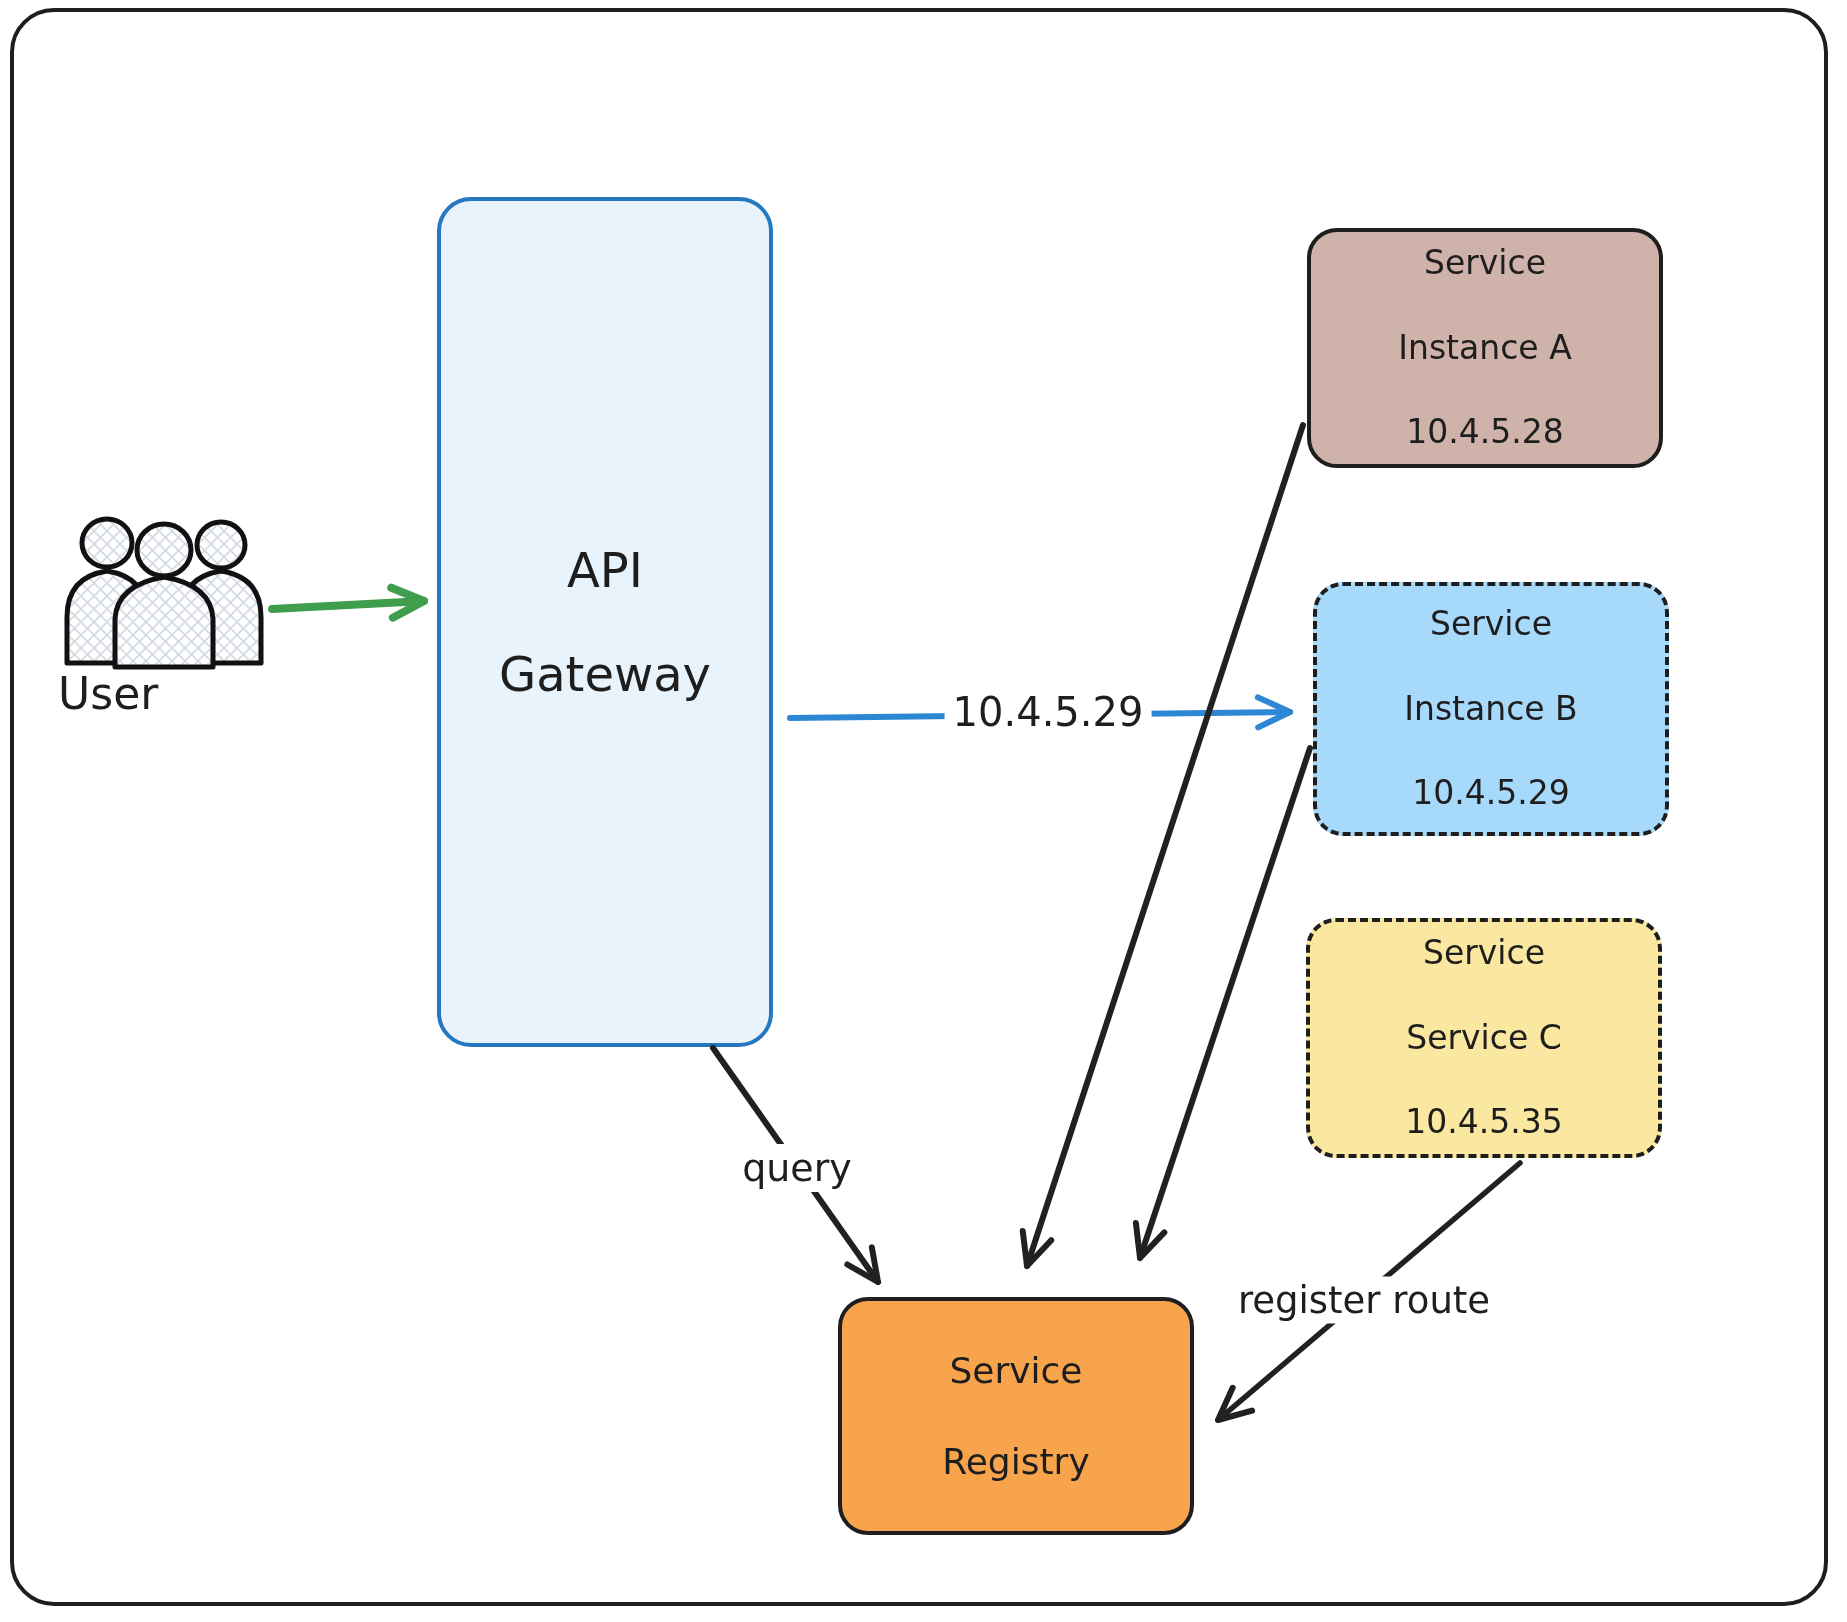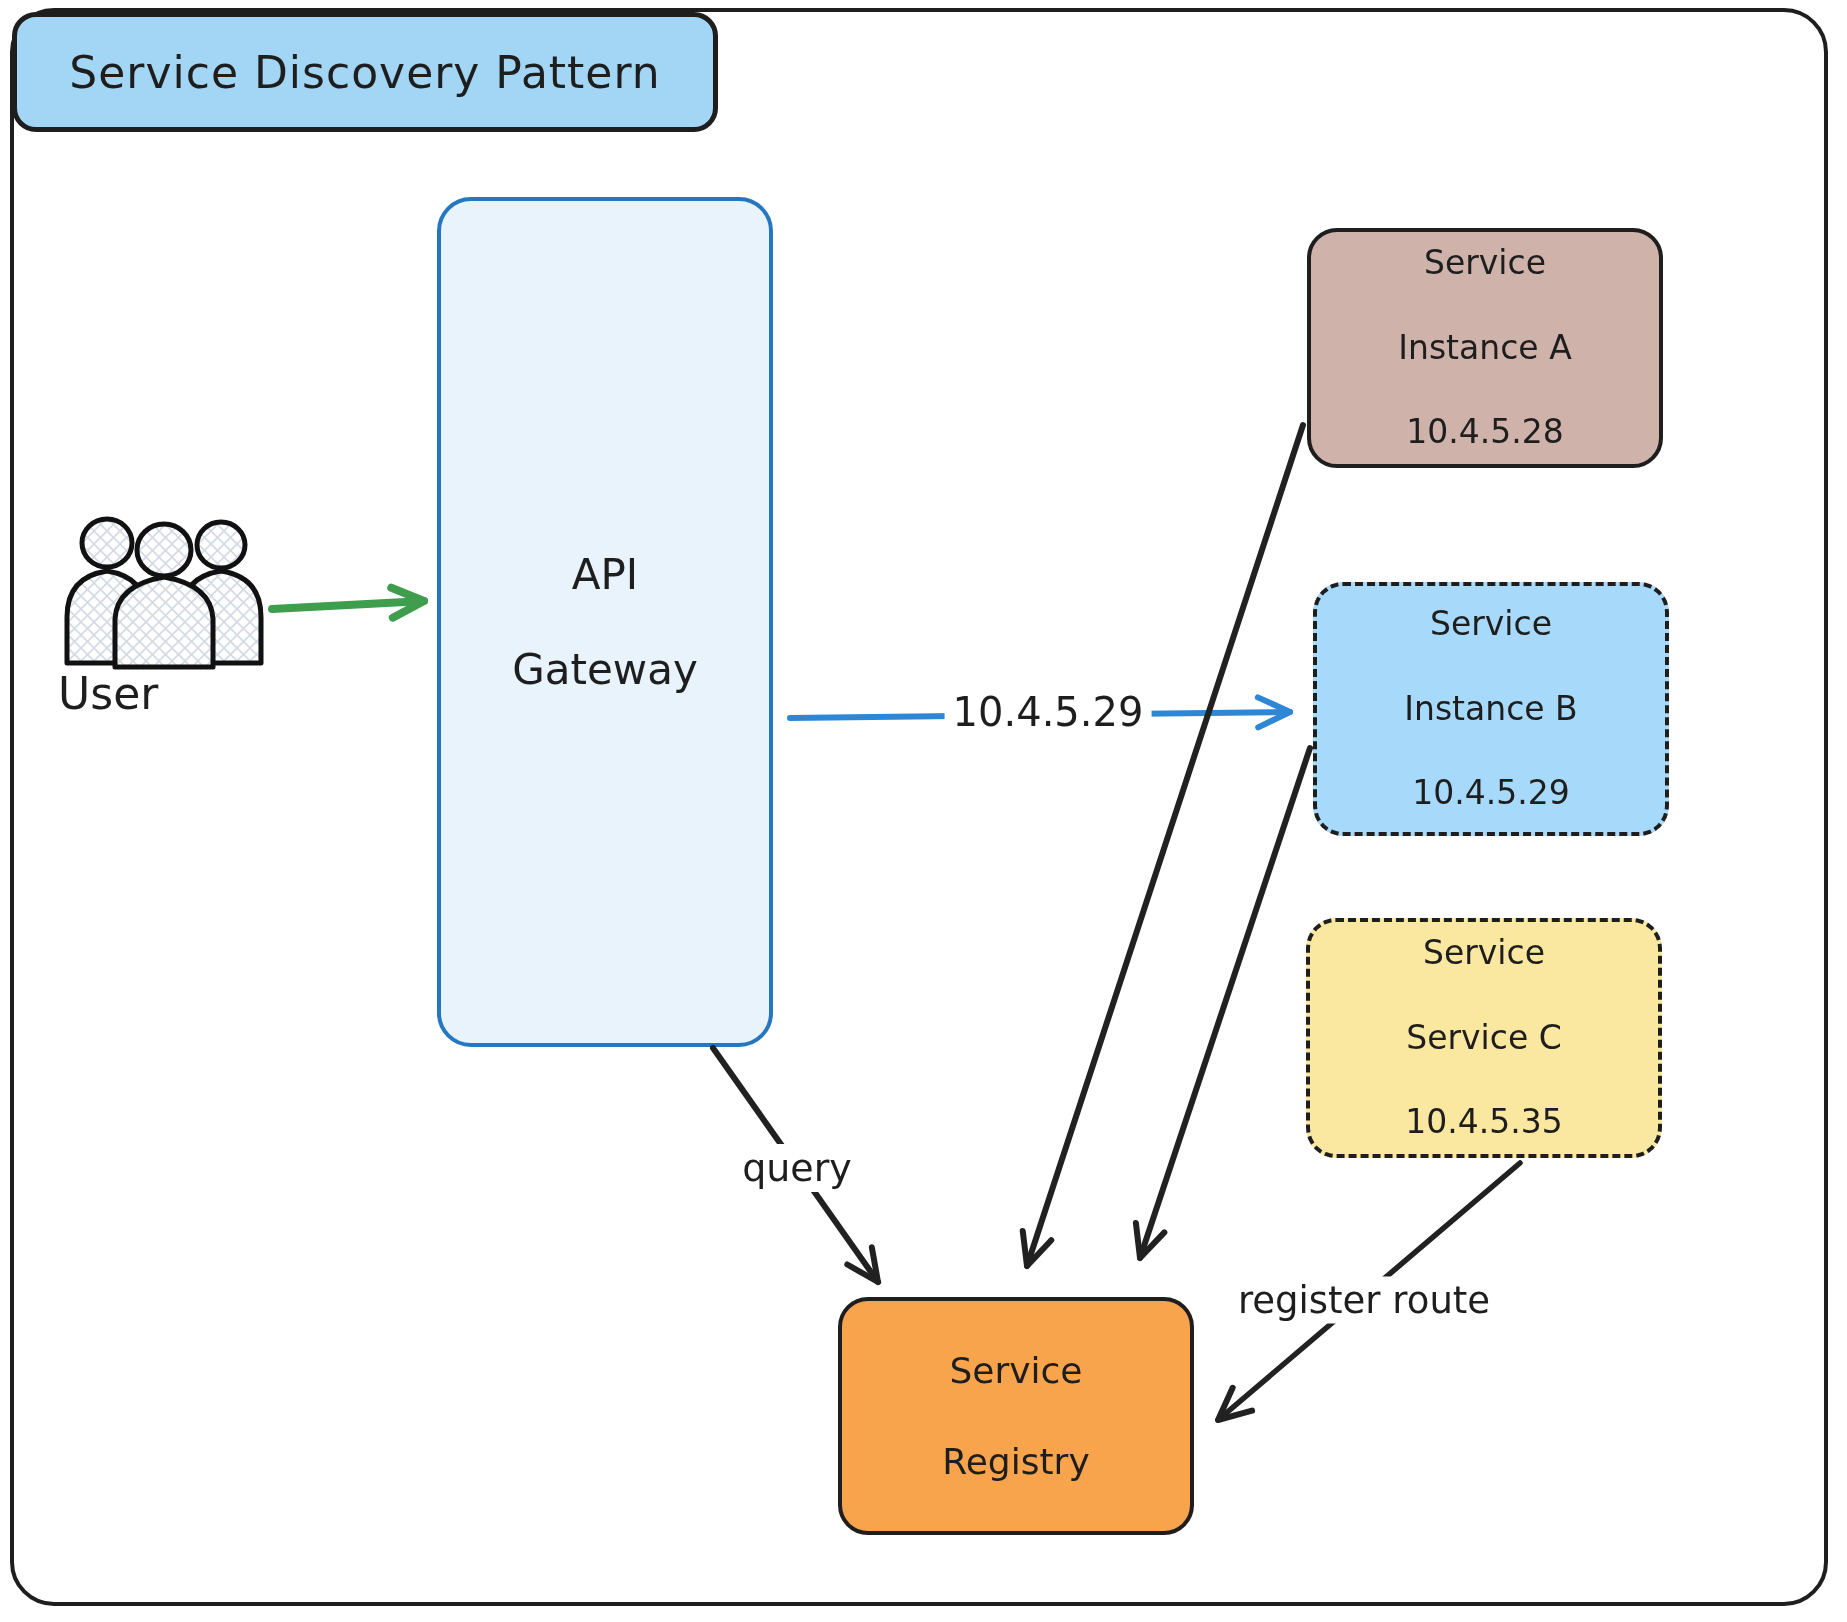--- a/index.html
+++ b/index.html
@@ -25,21 +25,21 @@
   }
   .node{
     position:absolute;box-sizing:border-box;
     display:flex;flex-direction:column;align-items:center;justify-content:center;
     text-align:center;
     gap:32px;
   }
   .gateway{
     left:437px;top:197px;width:336px;height:850px;
     background:#e8f3fb;border:4px solid #2677c2;border-radius:34px;
-    font-size:42px;line-height:1.5;
+    font-size:48px;line-height:1.5;
   }
   .inst{
     width:356px;height:240px;border-radius:30px;
     font-size:33px;line-height:1.6;
   }
   .inst-a{left:1307px;top:228px;background:#cfb3ab;border:4px solid #1e1e1e;}
   .inst-b{left:1313px;top:582px;height:254px;background:#a7d9fb;border:4px dashed #1e1e1e;}
   .inst-c{left:1306px;top:918px;background:#fbe8a0;border:4px dashed #1e1e1e;}
   .registry{
     left:838px;top:1297px;width:356px;height:238px;
@@ -61,23 +61,20 @@
   .lbl-register{left:1364px;top:1300px;font-size:37px;}
   .user-svg{position:absolute;left:55px;top:505px;}
 </style>
 </head>
 <body>
 
 <div class="canvas">
 
   <div class="frame"></div>
 
-  <div class="title-box">
-    <span>Service Discovery Pattern</span>
-  </div>
 
   <svg class="user-svg" width="220" height="165" viewBox="0 0 220 165">
     <defs>
       <pattern id="xh" width="13" height="13" patternUnits="userSpaceOnUse">
         <rect width="13" height="13" fill="#ffffff"></rect>
         <path d="M0,13 L13,0" stroke="#d4dae4" stroke-width="1.6"></path>
         <path d="M0,0 L13,13" stroke="#d4dae4" stroke-width="1.6"></path>
       </pattern>
     </defs>
 

